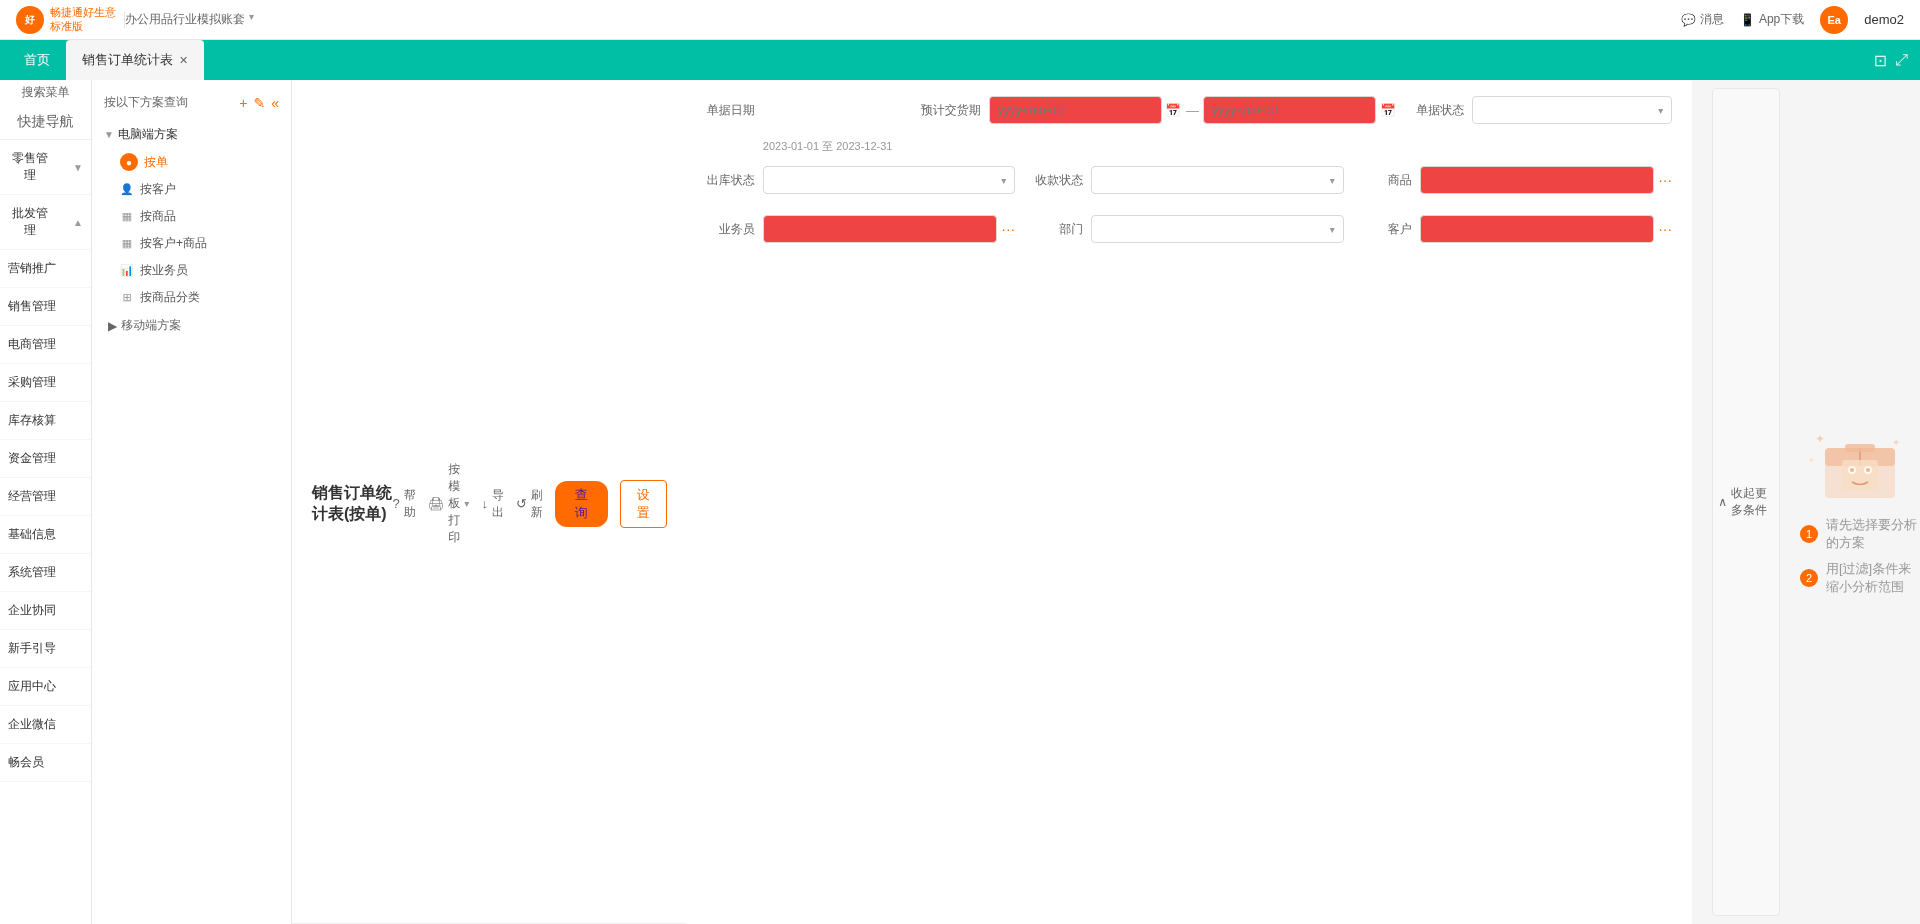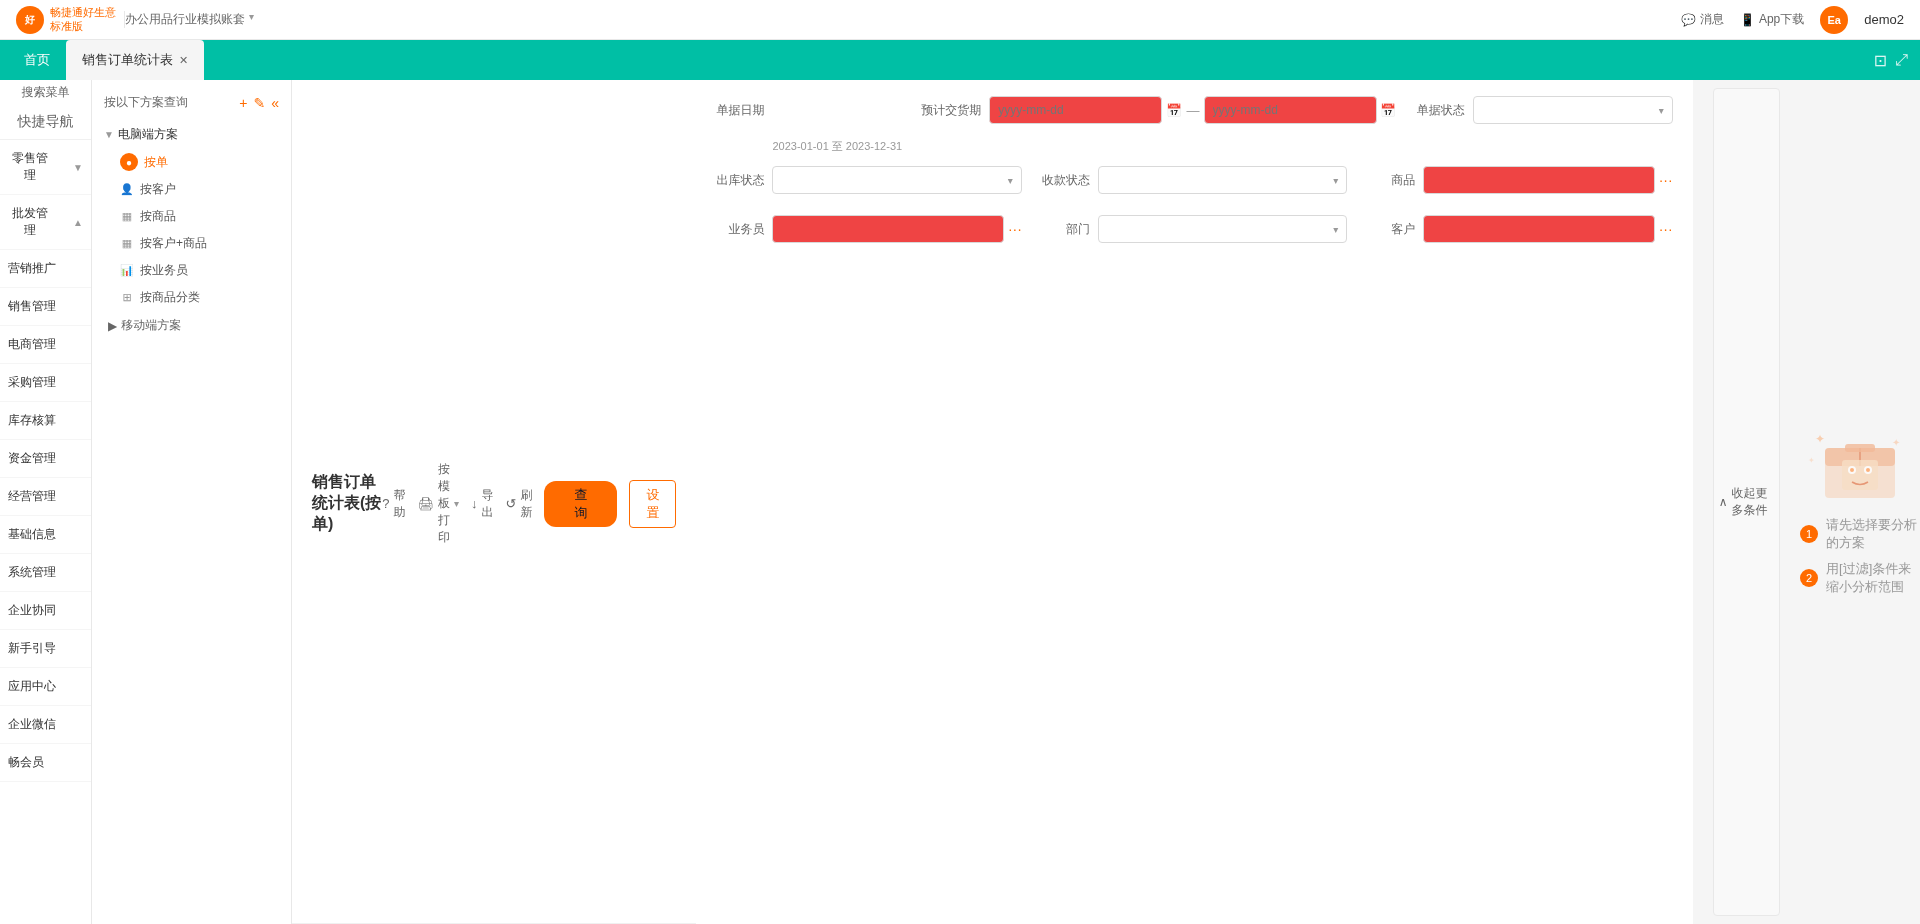--- a/index.html
+++ b/index.html
@@ -65,21 +65,21 @@
     .page-title { font-size: 16px; font-weight: 600; color: #333; }
     .page-actions { display: flex; align-items: center; gap: 12px; }
     .page-action-btn { display: flex; align-items: center; gap: 4px; font-size: 12px; color: #666; cursor: pointer; }
     .page-action-btn .icon { font-size: 13px; }
     .date-btn { padding: 2px 8px; font-size: 12px; color: #666; cursor: pointer; border-radius: 2px; }
     .date-btn.active { background: #ff6b00; color: #fff; border-radius: 10px; padding: 2px 10px; }
     .date-icon { color: #ff6b00; font-size: 13px; cursor: pointer; }
     .date-separator { color: #999; }
     .select-arrow { color: #999; font-size: 10px; }
     .filter-more-btn { color: #ff6b00; font-size: 12px; cursor: pointer; }
-    .btn-primary { background: #ff6b00; color: #0f172a; border: none; border-radius: 12px; padding: 5px 30px; font-size: 13px; cursor: pointer; }
+    .btn-primary { background: #ff6b00; color: #4c1d95; border: none; border-radius: 12px; padding: 5px 20px; font-size: 13px; cursor: pointer; }
     .btn-secondary { background: #fff; color: #ff6b00; border: 1px solid #ff6b00; border-radius: 4px; padding: 5px 16px; font-size: 13px; cursor: pointer; }
 
     
     .collapse-bar { background: #f9f9f9; border: 1px solid #e8e8e8; border-radius: 4px; margin: 8px 20px; display: flex; align-items: center; justify-content: center; padding: 5px; cursor: pointer; font-size: 12px; color: #666; gap: 4px; }
 
     
     .empty-state { flex: 1; display: flex; align-items: center; justify-content: center; flex-direction: column; gap: 8px; padding: 60px 0; }
     .empty-icon { width: 120px; height: 100px; position: relative; }
     .empty-icon svg { width: 100%; height: 100%; }
     .empty-tips { display: flex; flex-direction: column; gap: 8px; }

